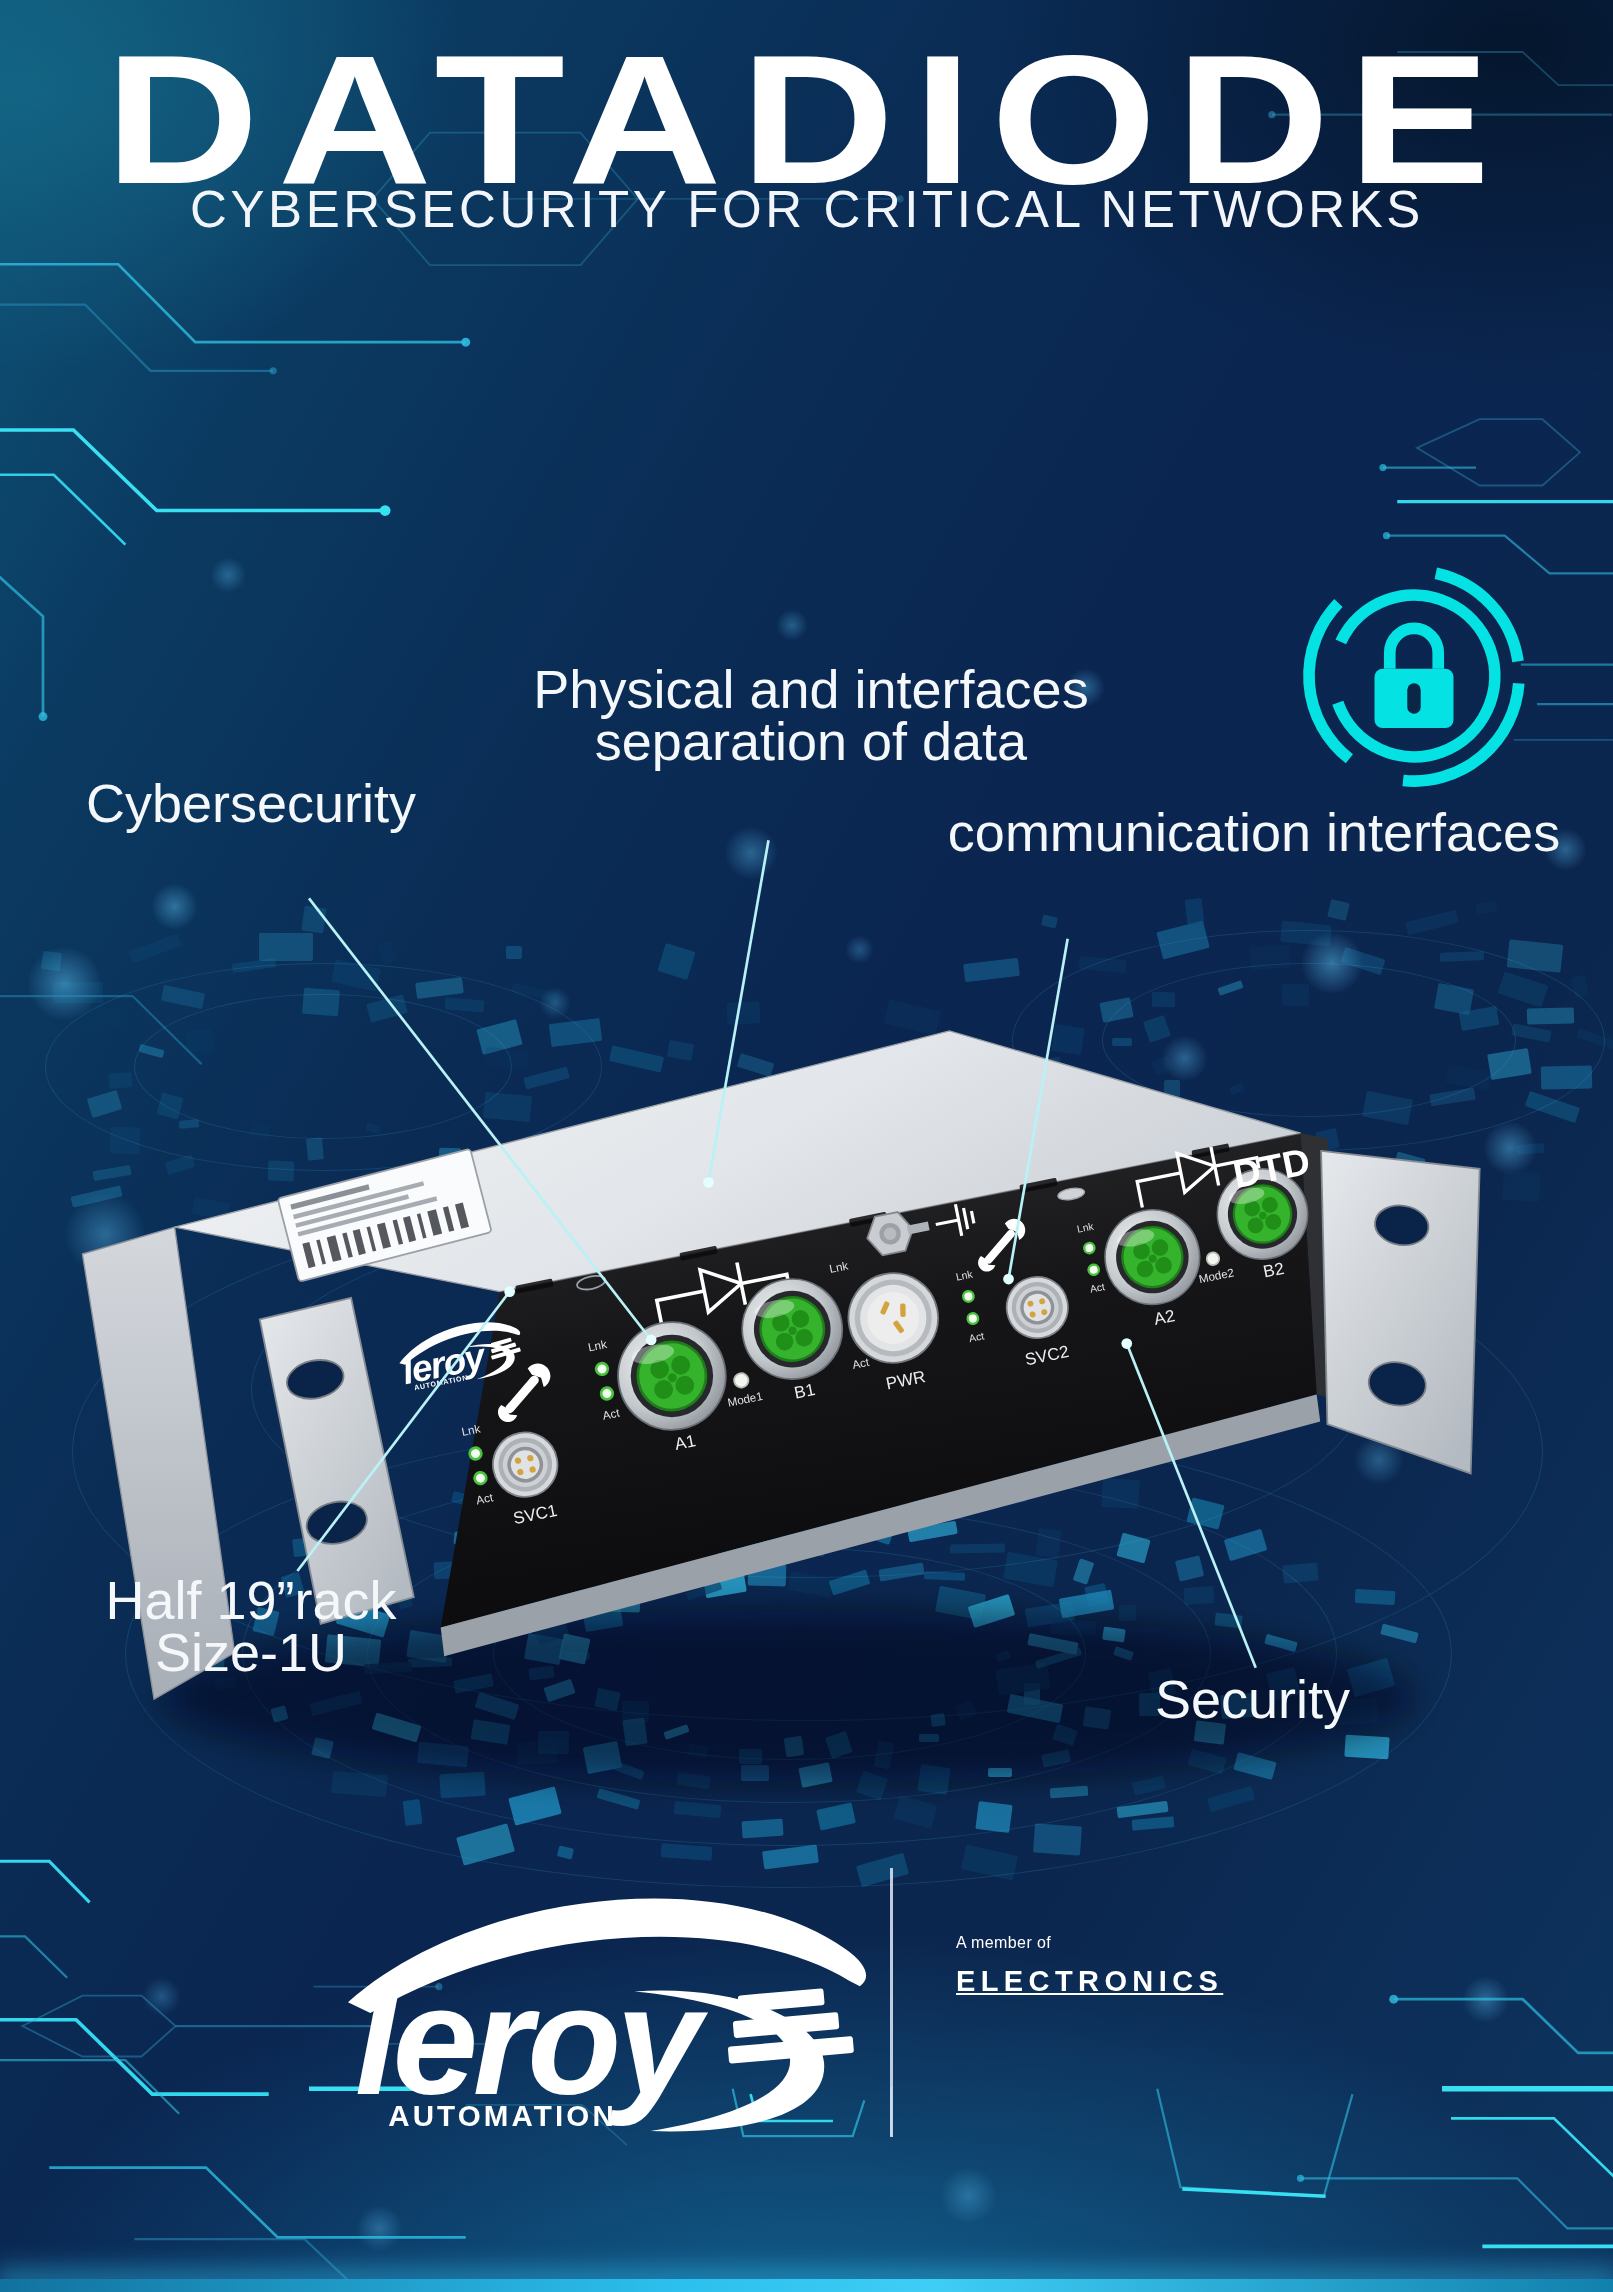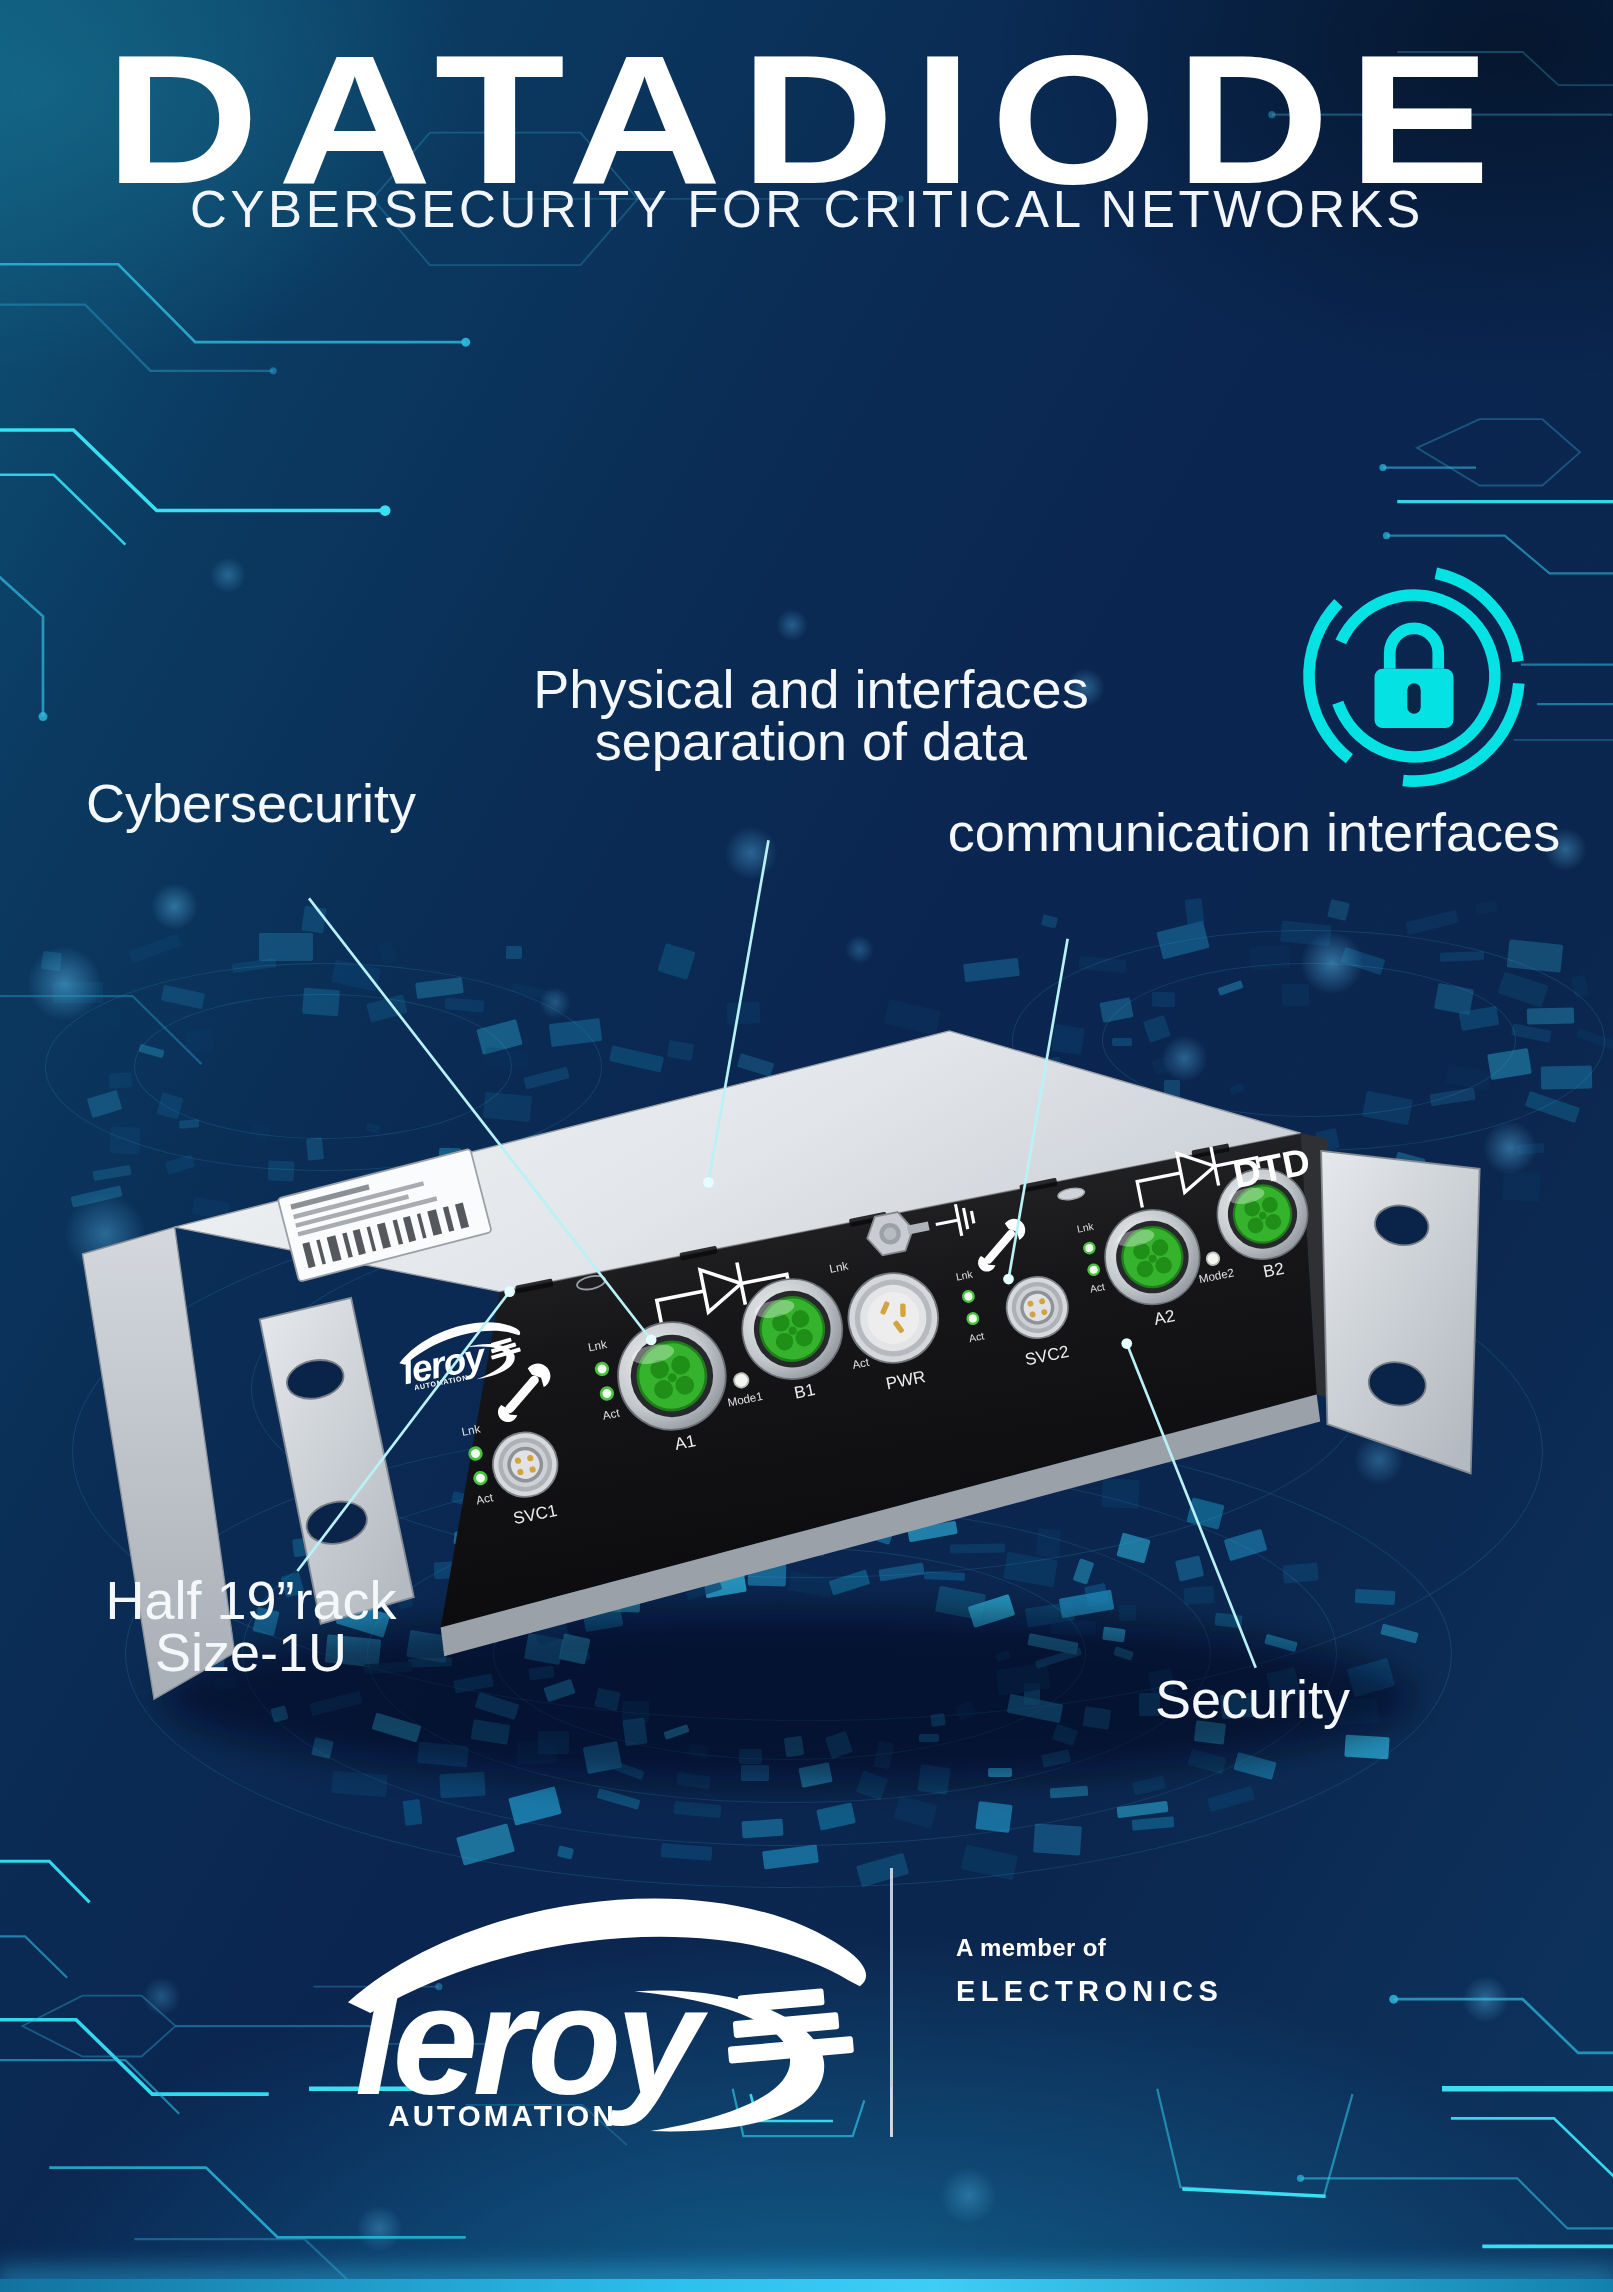--- a/index.html
+++ b/index.html
@@ -27,24 +27,24 @@
   .c-high{left:896px;top:806px;width:716px;}
   .c-rack{left:36px;top:1574px;width:430px;}
   .c-oneway{left:948px;top:1673px;width:609px;}
   
   .bottom-strip{left:0;bottom:0;width:1614px;height:14.3px;
     background:linear-gradient(90deg,#12729f 0%,#2cc0ee 42%,#3ecdf5 58%,#1280ad 100%);
     box-shadow:0 -5.4px 25px 5.4px rgba(50,190,235,.5);}
   .divider{left:890px;top:1868px;width:2.7px;height:269px;background:rgba(216,226,240,.88);}
   
   .agon-block{left:956px;top:1934px;width:304px;color:#ffffff;}
-  .agon-member{font-size:24px;font-weight:bold;letter-spacing:0.4px;}
+  .agon-member{font-size:16px;font-weight:normal;letter-spacing:0.4px;}
   .agon-row{margin-top:7.2px;display:flex;align-items:center;height:63px;}
   .agon-big{font-size:64px;font-weight:bold;letter-spacing:0.9px;line-height:1;}
-  .agon-elec{margin-top:12.5px;font-size:29px;font-weight:600;letter-spacing:5.4px;}
+  .agon-elec{margin-top:12.5px;font-size:29px;font-weight:600;letter-spacing:5.4px;text-decoration:underline;}
   
   #deco,#svg-traces,#svg-device,#svg-lock,#svg-leroy{position:absolute;}
   #deco{left:0;top:0;width:1614px;height:2293px;z-index:1;}
   #svg-traces{left:0;top:0;z-index:2;}
   #svg-device{left:0;top:0;z-index:3;}
   #svg-lock{left:1300px;top:562px;z-index:4;}
   #svg-leroy{left:339px;top:1859px;z-index:4;}
   .txt{z-index:5;}
   .tile{position:absolute;border-radius:1.8px;}
   .ringc{position:absolute;border-radius:50%;border:1.8px solid rgba(70,190,235,.16);}

